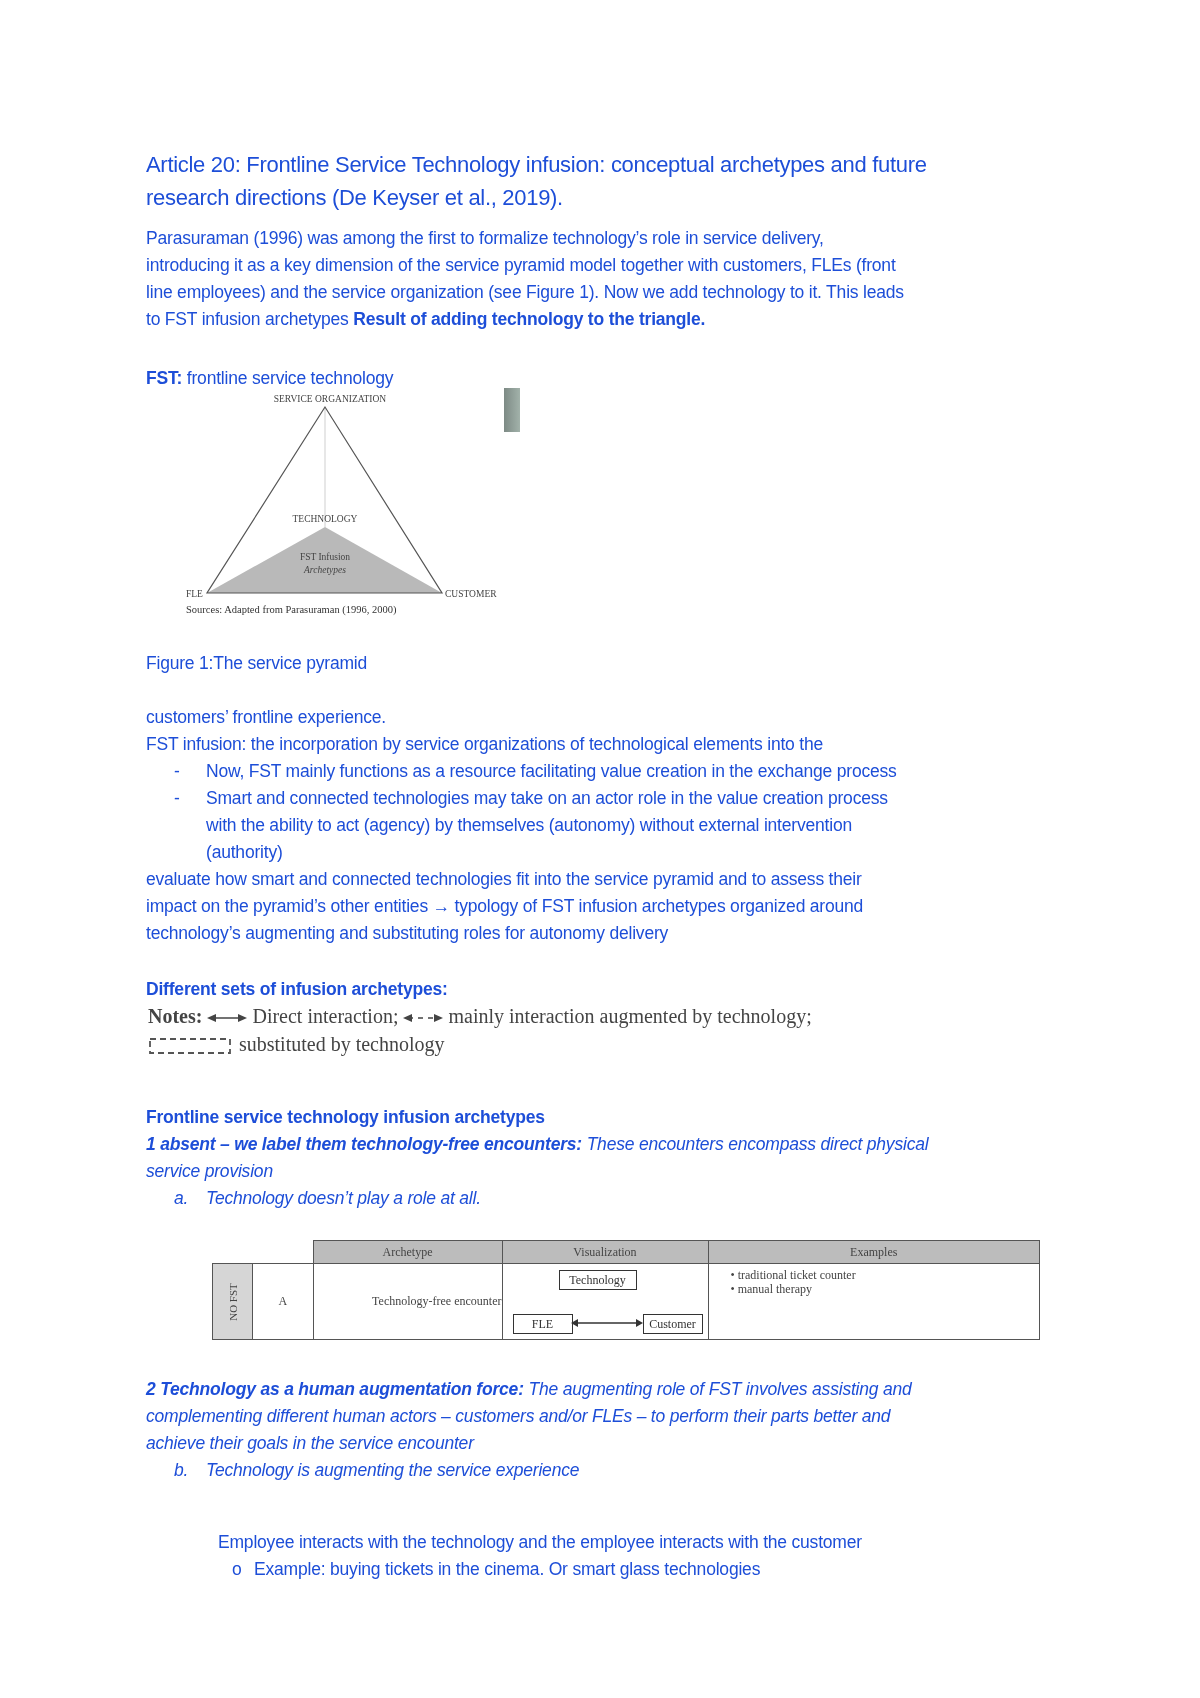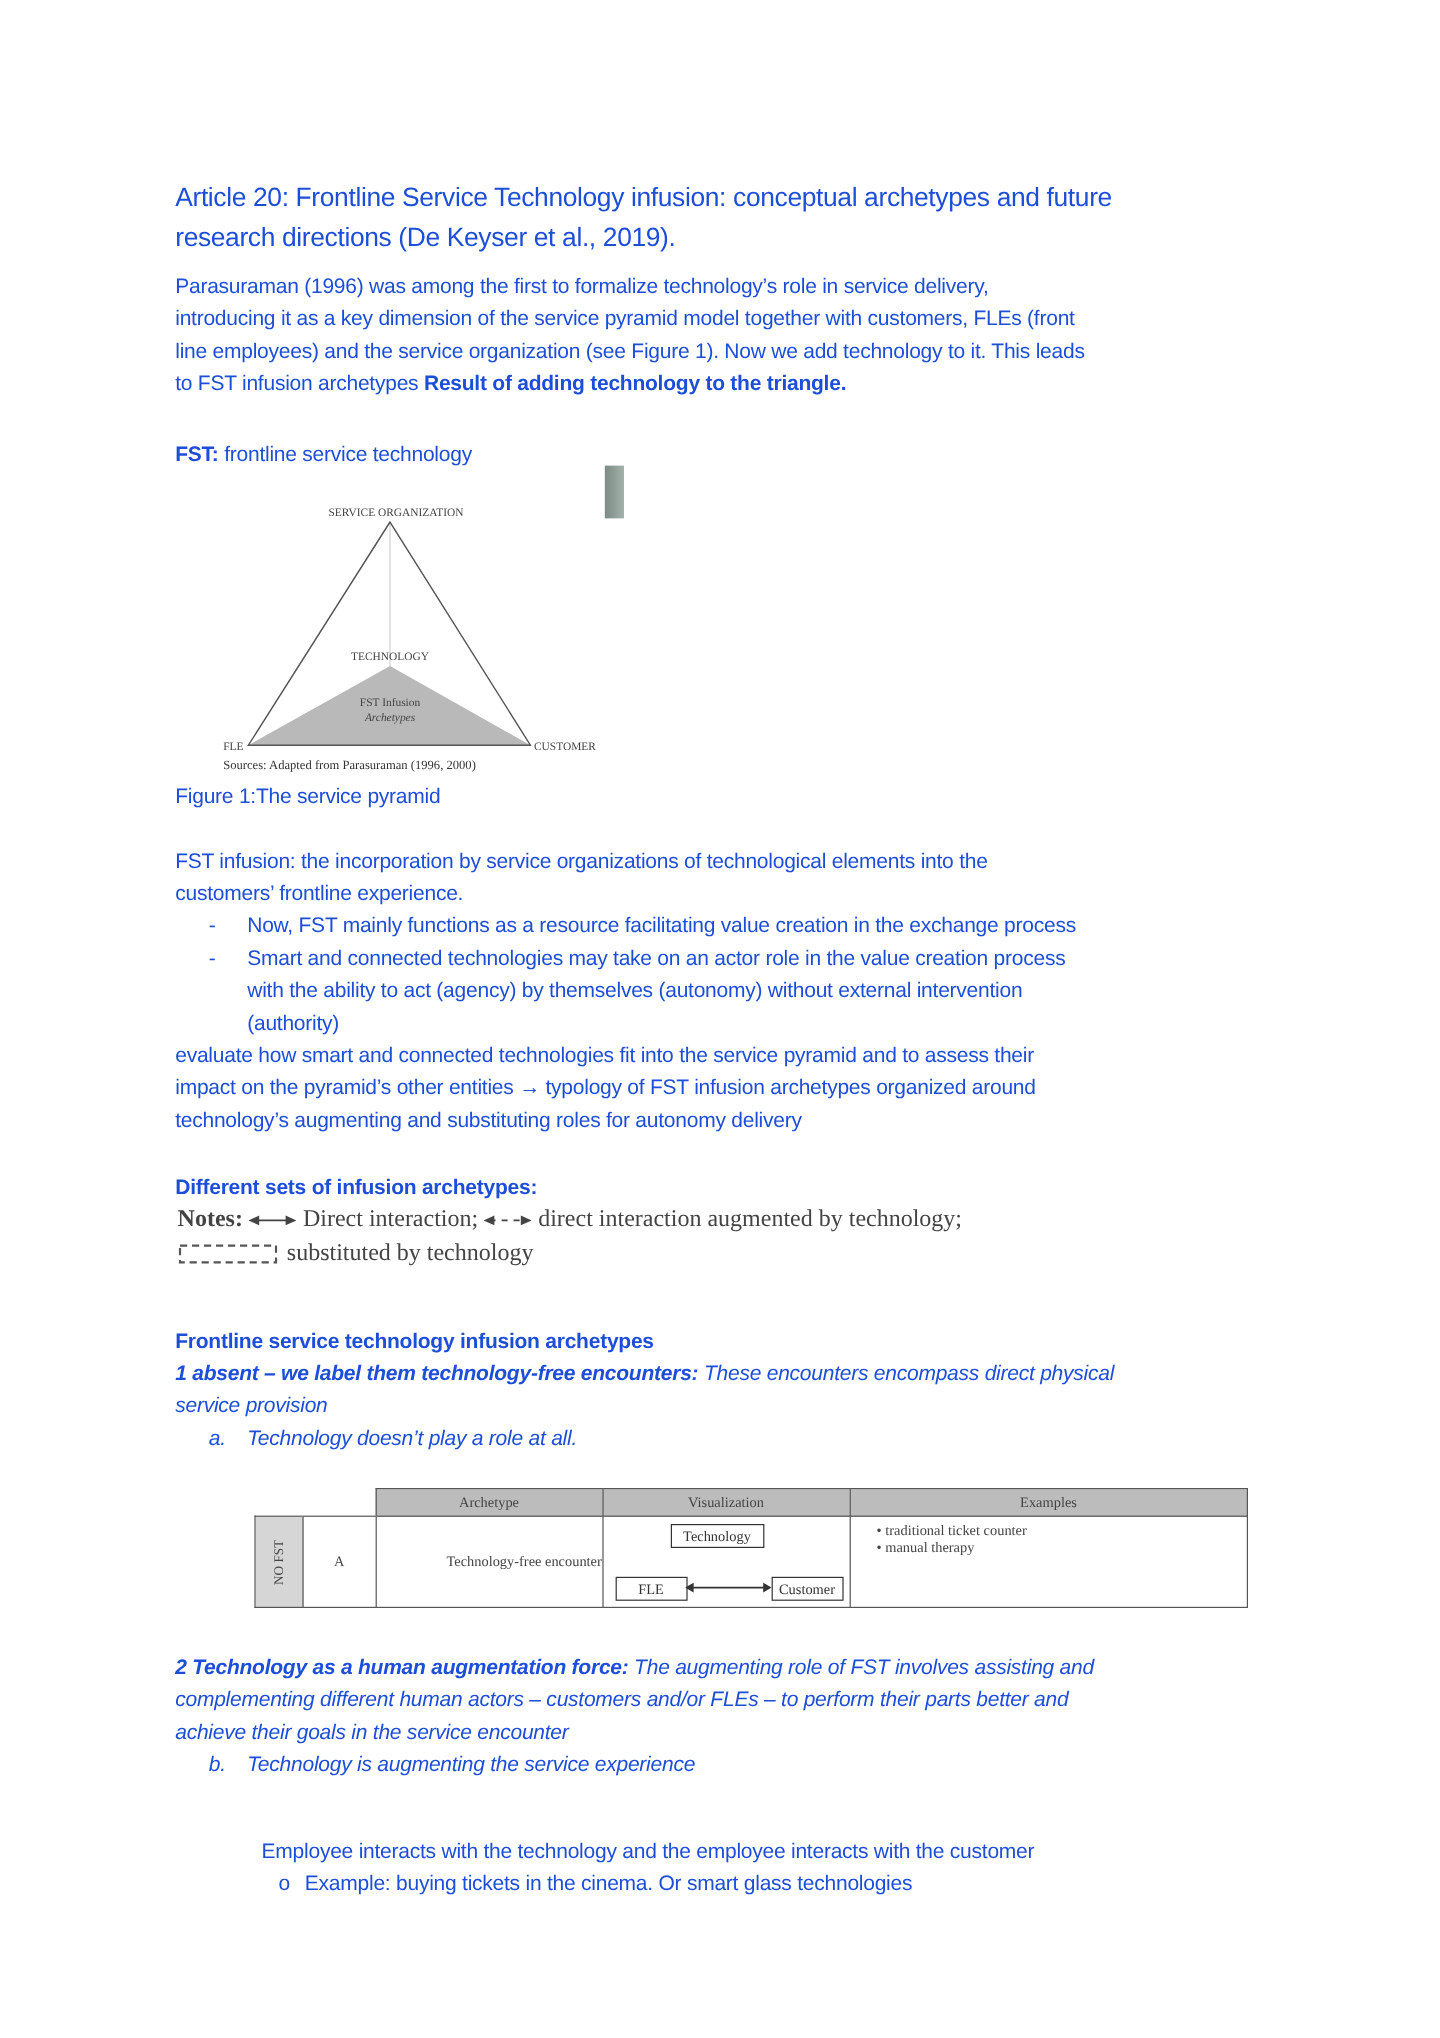--- a/index.html
+++ b/index.html
@@ -33,40 +33,40 @@
   <div>line employees) and the service organization (see Figure 1). Now we add technology to it. This leads</div>
   <div><span>to FST infusion archetypes </span><span class="bold">Result of adding technology to the triangle.</span></div>
 </div>
 
 <div class="abs body-text" style="left:146px; top:365px;">
   <span class="bold">FST:</span><span> frontline service technology</span>
 </div>
 
 <div class="abs grayrect" style="left:504px; top:388px; width:16px; height:44px;"></div>
 
-<div class="abs" style="left:180px; top:412px; width:340px; height:240px;">
+<div class="abs" style="left:180px; top:384px; width:340px; height:240px;">
   <svg width="340" height="240" viewBox="0 0 340 240">
     <polygon points="27,209 145,143 262,209" fill="#b9b9b9" stroke="none"></polygon>
     <line x1="145" y1="23" x2="145" y2="143" stroke="#cfcfcf" stroke-width="1"></line>
     <polygon points="145,23 27,209 262,209" fill="none" stroke="#555" stroke-width="1.2"></polygon>
     <text x="150" y="18" font-family="Liberation Serif, serif" font-size="9.5" fill="#444" text-anchor="middle">SERVICE ORGANIZATION</text>
     <text x="145" y="153" font-family="Liberation Serif, serif" font-size="9.5" fill="#444" text-anchor="middle" dy="-15">TECHNOLOGY</text>
     <text x="145" y="183" font-family="Liberation Serif, serif" font-size="9.5" fill="#444" text-anchor="middle" dy="-7">FST Infusion</text>
     <text x="145" y="193" font-family="Liberation Serif, serif" font-size="9.5" fill="#444" text-anchor="middle" font-style="italic" dy="-4">Archetypes</text>
     <text x="6" y="213" font-family="Liberation Serif, serif" font-size="9.5" fill="#444">FLE</text>
     <text x="265" y="213" font-family="Liberation Serif, serif" font-size="9.5" fill="#444">CUSTOMER</text>
     <text x="6" y="229" font-family="Liberation Serif, serif" font-size="10.5" fill="#333">Sources: Adapted from Parasuraman (1996, 2000)</text>
   </svg>
 </div>
 
 <div class="abs body-text" style="left:146px; top:650px;">Figure 1:The service pyramid</div>
 
 <div class="abs body-text" style="left:146px; top:704px; width:960px;">
+  <div>customers’ frontline experience.</div>
   <div>FST infusion: the incorporation by service organizations of technological elements into the</div>
-  <div>customers’ frontline experience.</div>
   <div class="indent-dash">
     <span class="mark">-</span>
     <span>Now, FST mainly functions as a resource facilitating value creation in the exchange process</span>
   </div>
   <div class="indent-dash">
     <span class="mark">-</span>
     <span>
       <div>Smart and connected technologies may take on an actor role in the value creation process</div>
       <div>with the ability to act (agency) by themselves (autonomy) without external intervention</div>
       <div>(authority)</div>
@@ -86,21 +86,21 @@
       <line x1="5" y1="7" x2="35" y2="7" stroke="#444" stroke-width="1.5"></line>
       <polygon points="0,7 9,3 9,11" fill="#444"></polygon>
       <polygon points="40,7 31,3 31,11" fill="#444"></polygon>
     </svg>
     <span>Direct interaction;</span>
     <svg width="40" height="14" style="vertical-align:middle;">
       <line x1="5" y1="7" x2="35" y2="7" stroke="#444" stroke-width="1.5" stroke-dasharray="5,5"></line>
       <polygon points="0,7 9,3 9,11" fill="#444"></polygon>
       <polygon points="40,7 31,3 31,11" fill="#444"></polygon>
     </svg>
-    <span>direct interaction augmented by technology;</span>
+    <span>mainly interaction augmented by technology;</span>
   </div>
   <div>
     <svg width="86" height="20" style="vertical-align:middle;">
       <rect x="2" y="3" width="80" height="14" fill="none" stroke="#555" stroke-width="1.8" stroke-dasharray="6,4"></rect>
     </svg>
     <span>substituted by technology</span>
   </div>
 </div>
 
 <div class="abs body-text" style="left:146px; top:1104px; width:960px;">

